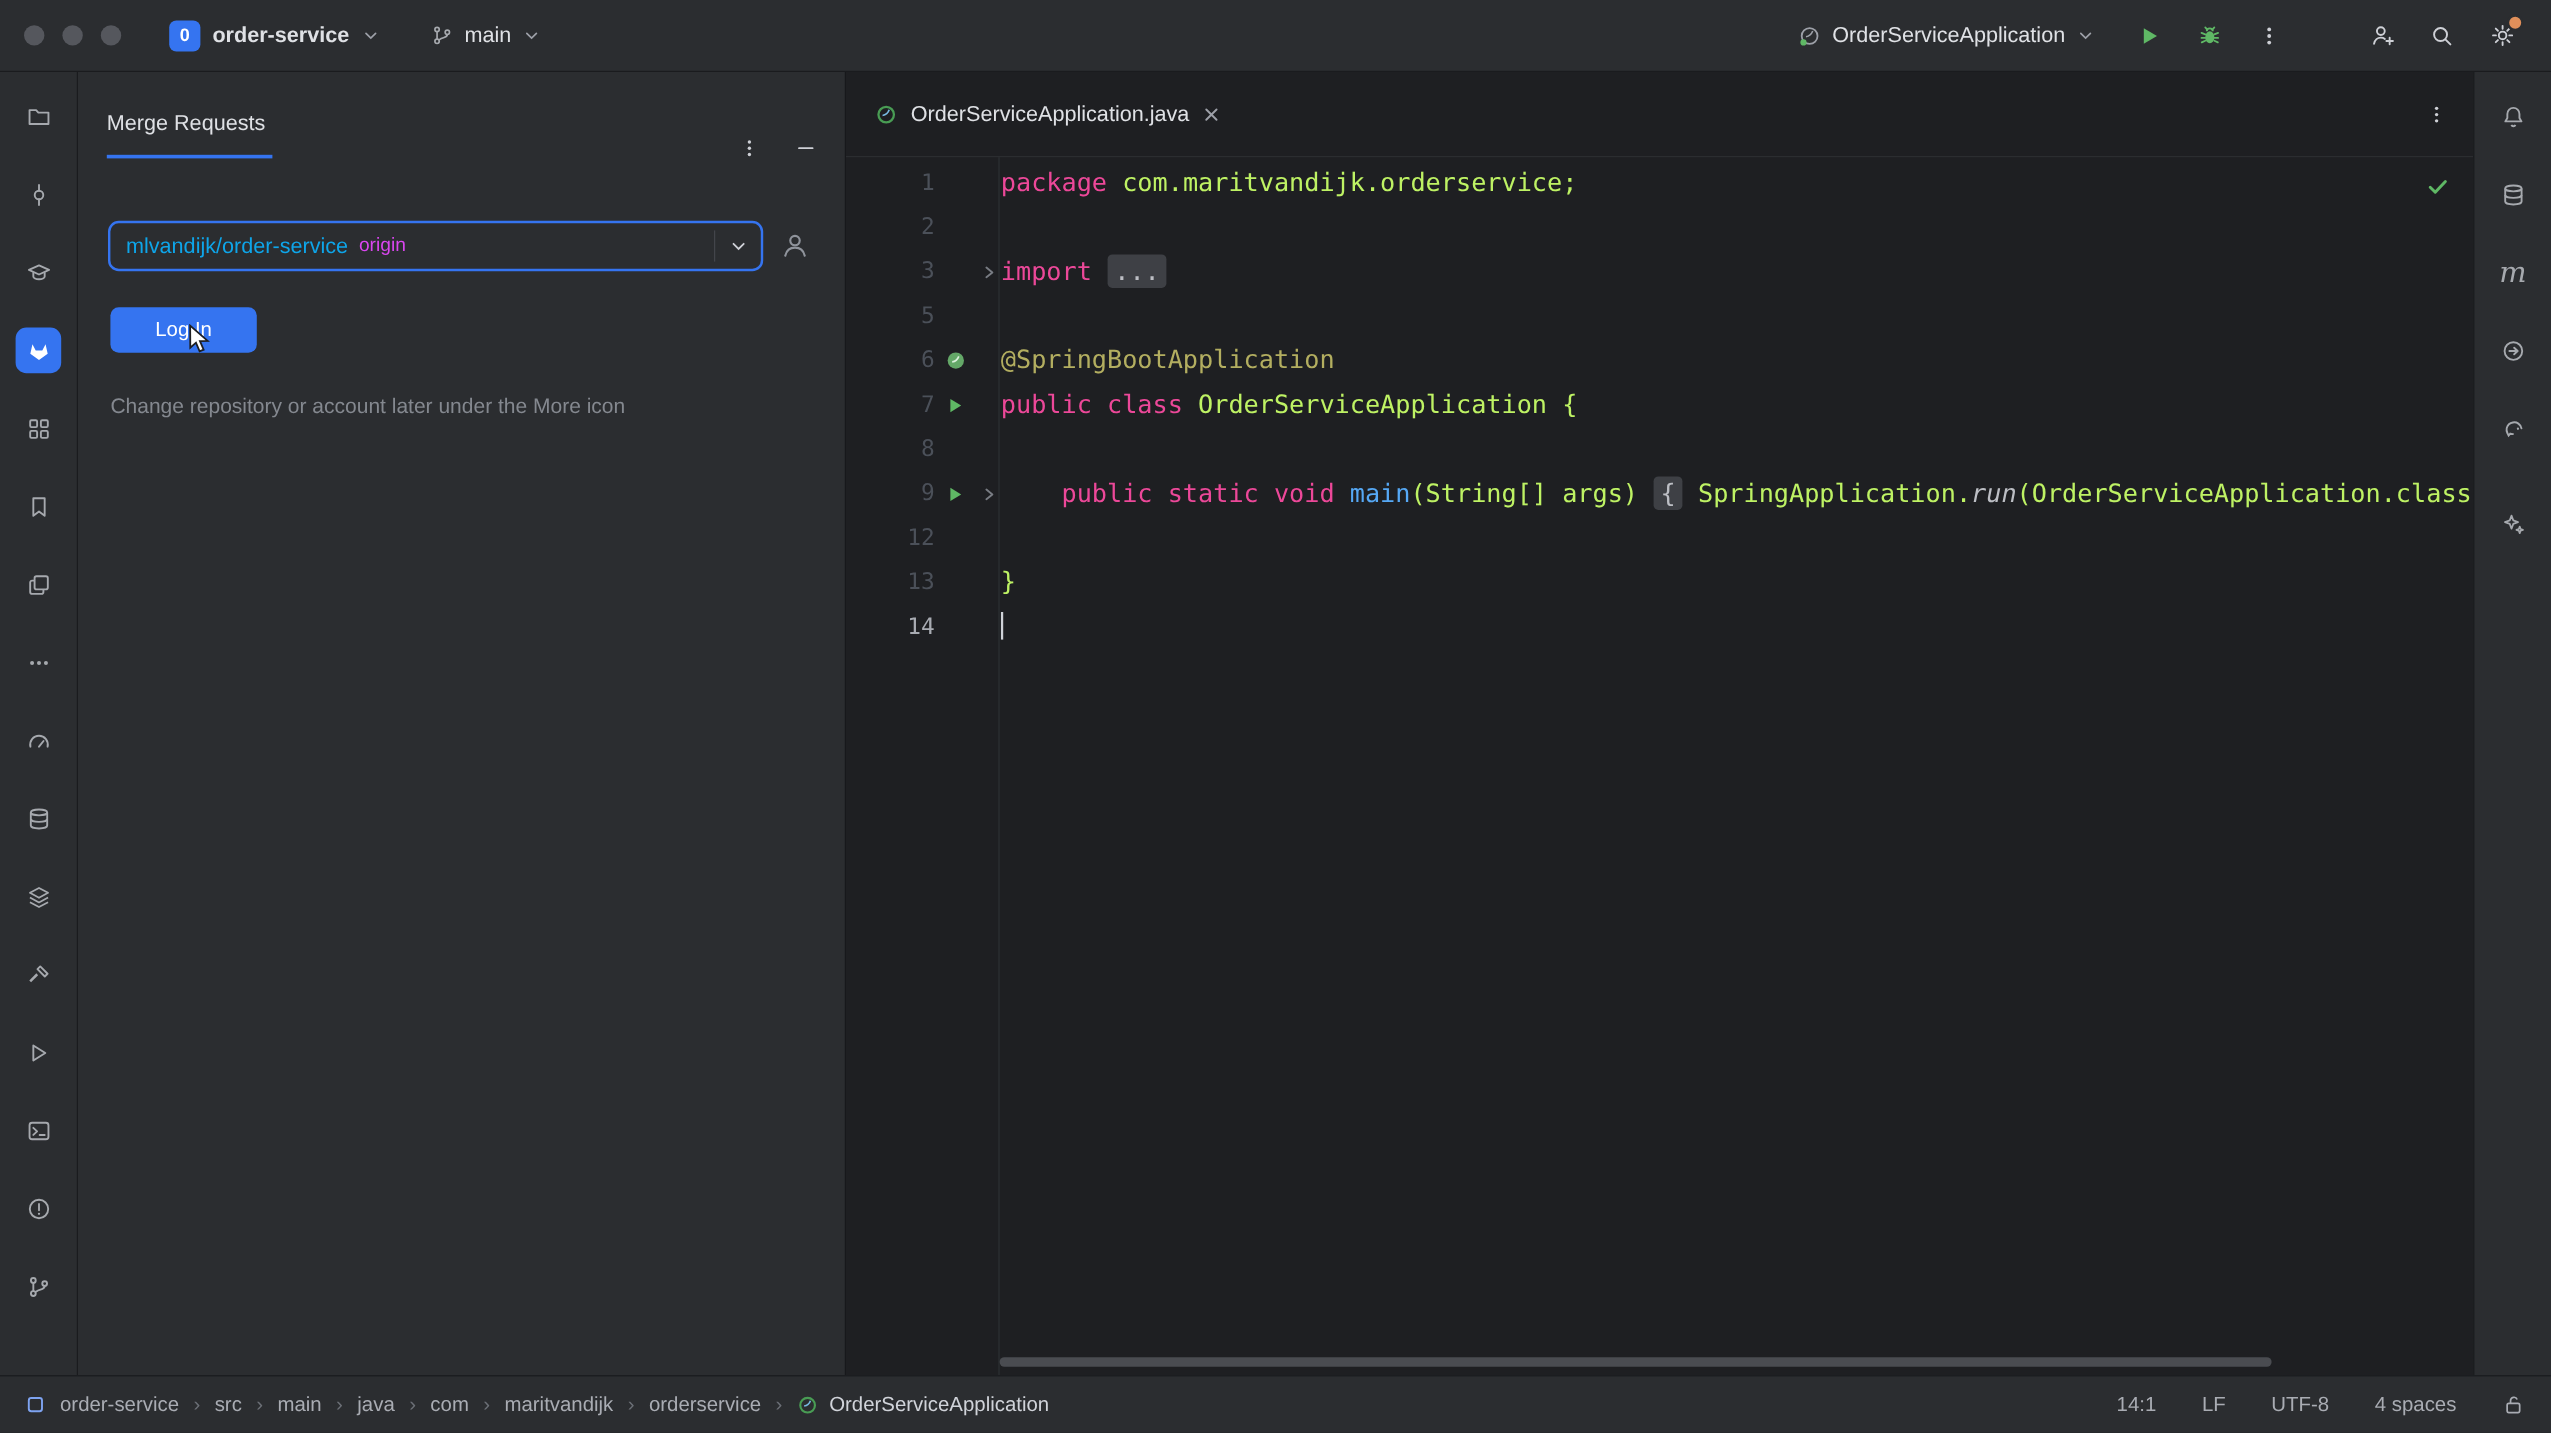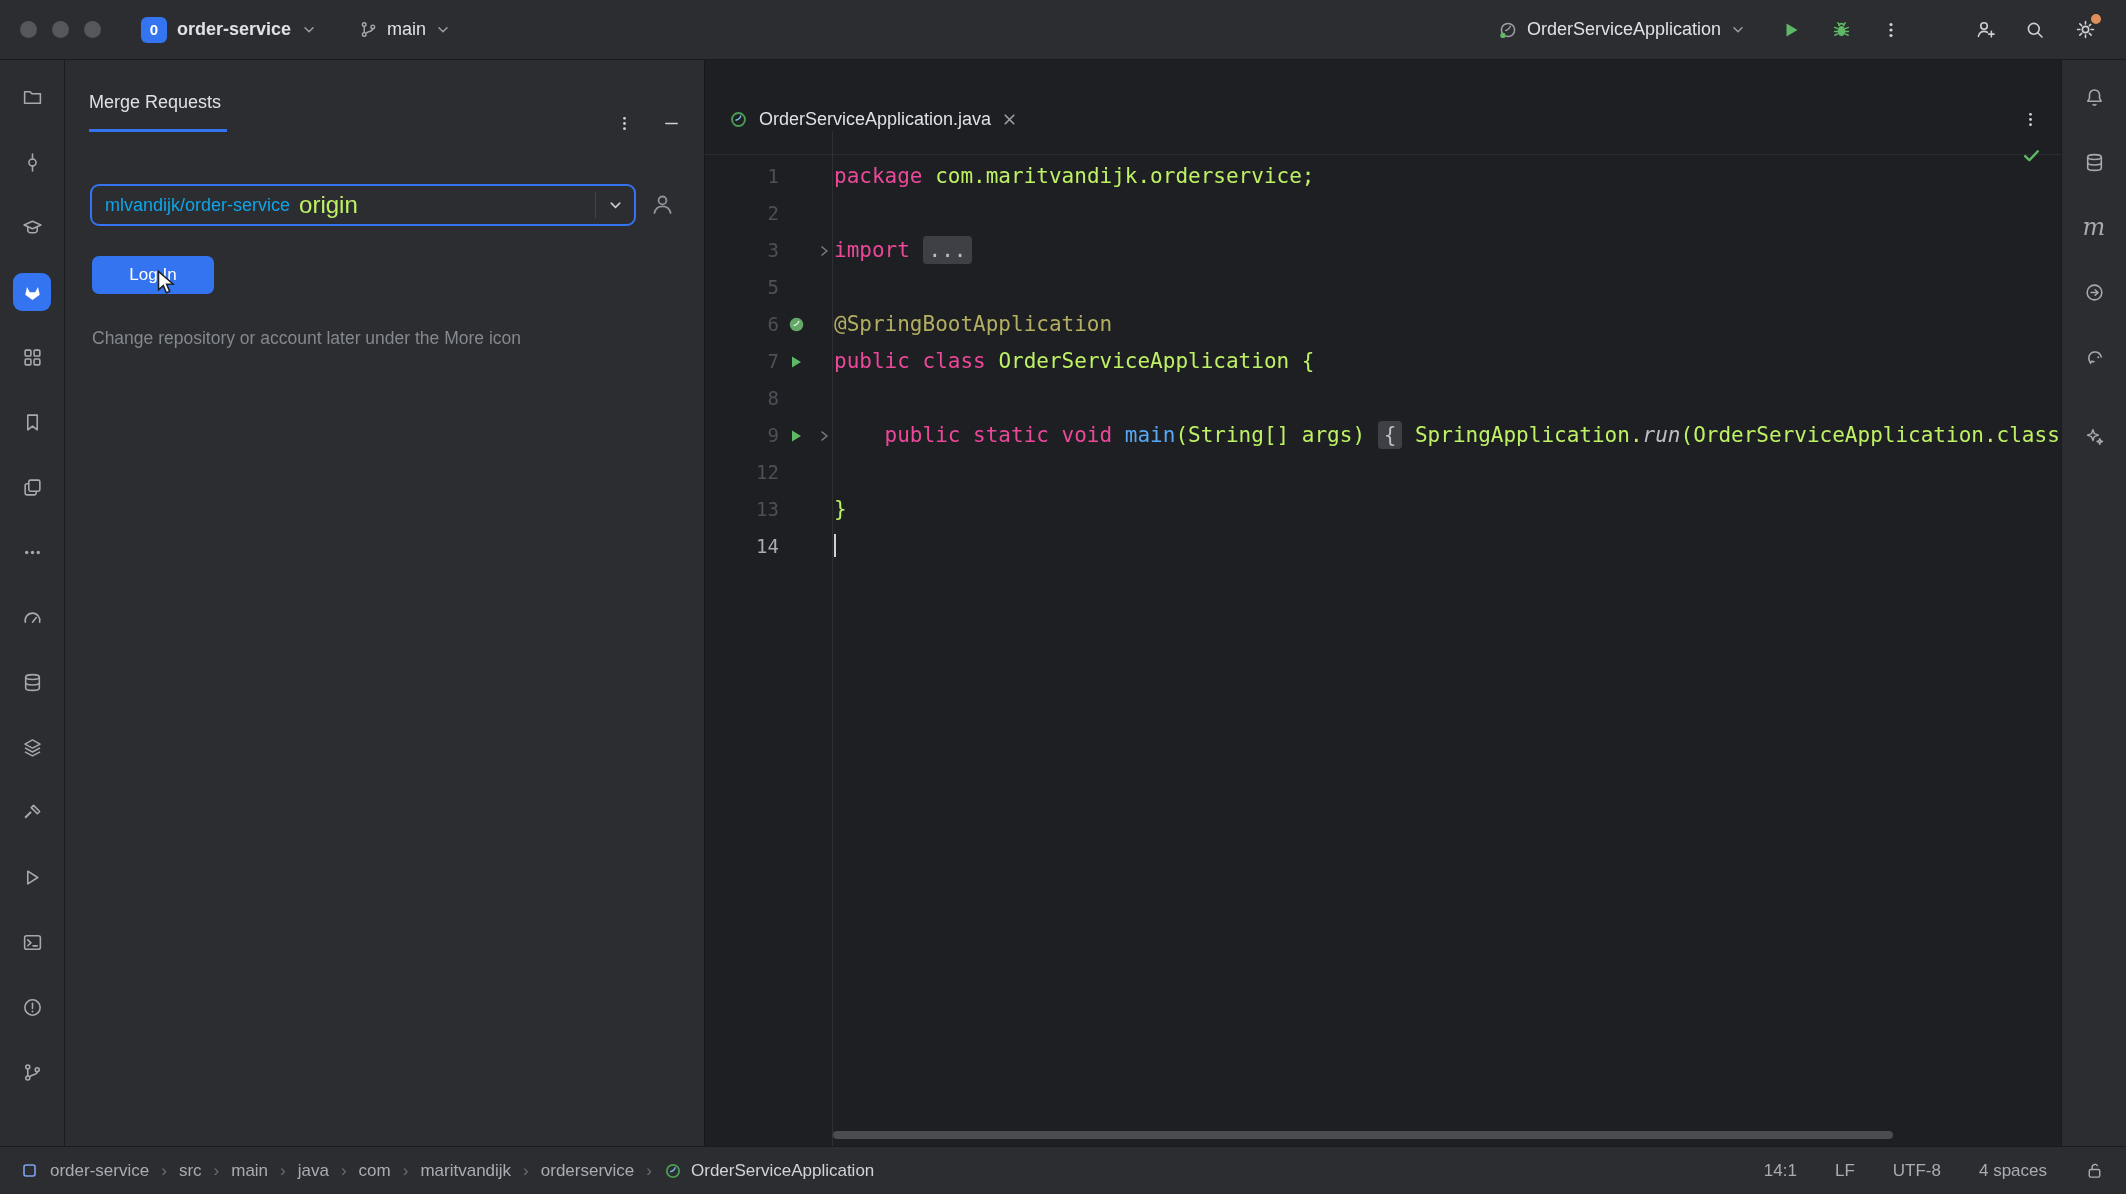--- a/index.html
+++ b/index.html
@@ -42,31 +42,31 @@
 
   
   .left-panel{position:absolute;left:65px;top:60px;bottom:48px;width:640px;background:#2b2d30;
     border-right:1px solid #17181b;box-sizing:border-box;}
   .panel-header{height:72px;display:flex;align-items:flex-end;padding:0 24px;}
   .panel-tab{padding:25px 6px 16px 0;font-size:18px;color:#dfe1e5;border-bottom:3px solid #3574f0;}
   .ph-actions{margin-left:auto;display:flex;gap:30px;align-items:center;padding-top:24px;}
   .combo{position:absolute;left:25px;top:124px;width:546px;height:42px;border:2px solid #3574f0;border-radius:9px;
     display:flex;align-items:center;padding-left:13px;box-sizing:border-box;background:#2b2d30;}
   .combo-val{font-size:18px;color:#0ea5e9;white-space:nowrap;}
-  .combo-suffix{font-size:24px;color:#bef264;margin-left:9px;white-space:nowrap;}
+  .combo-suffix{font-size:16px;color:#d946ef;margin-left:9px;white-space:nowrap;}
   .combo-arrow{margin-left:auto;width:38px;height:70%;display:flex;align-items:center;justify-content:center;border-left:1px solid #43454b;}
   .user-avatar{position:absolute;left:584px;top:131px;}
   .login-btn{position:absolute;left:27px;top:196px;width:122px;height:38px;background:#3574f0;border-radius:7px;
     color:#fff;font-size:17px;display:flex;align-items:center;justify-content:center;}
   .cursor-icon{position:absolute;left:90px;top:210px;z-index:6;}
   .help-text{position:absolute;left:27px;top:268px;font-size:17.5px;color:#84888f;white-space:nowrap;}
 
   
   .editor{position:absolute;left:705px;top:60px;right:65px;bottom:48px;background:#1e1f22;overflow:hidden;}
-  .tabbar{height:71px;display:flex;align-items:center;border-bottom:1px solid #2b2d30;box-sizing:border-box;margin-top:24px;}
+  .tabbar{height:71px;display:flex;align-items:center;border-bottom:1px solid #2b2d30;box-sizing:border-box;}
   .etab{display:flex;align-items:center;gap:11px;padding:0 18px 0 24px;height:100%;font-size:18px;color:#dfe1e5;}
   .tab-kebab{margin-left:auto;margin-right:22px;}
   .gutter-line{position:absolute;left:127px;top:71px;bottom:0;width:1px;background:#2e3034;}
   .code{position:relative;padding-top:3px;font-family:"DejaVu Sans Mono",monospace;font-size:21px;}
   .cl{display:flex;height:37px;line-height:37px;white-space:pre;}
   .ln{width:74px;text-align:right;color:#4b5059;font-size:19px;flex:none;}
   .ln-cur{color:#a8abb2;}
   .gslot{width:34px;flex:none;display:flex;align-items:center;justify-content:center;}
   .fslot{width:21px;flex:none;display:flex;align-items:center;justify-content:center;}
   .ct{flex:1;overflow:hidden;}

